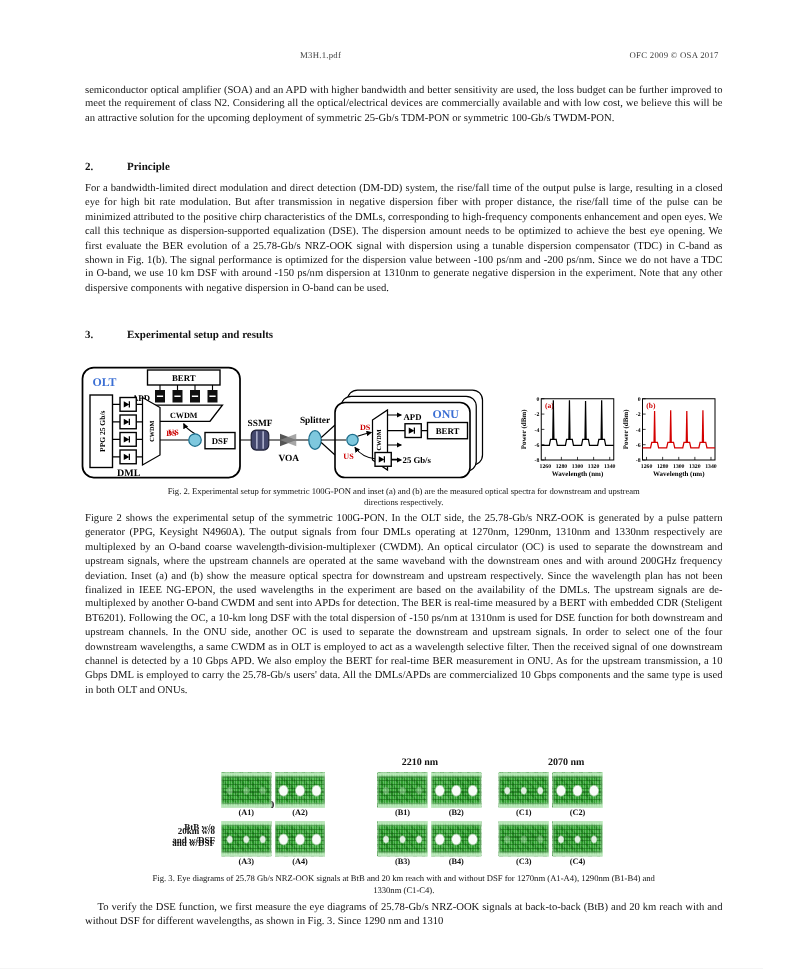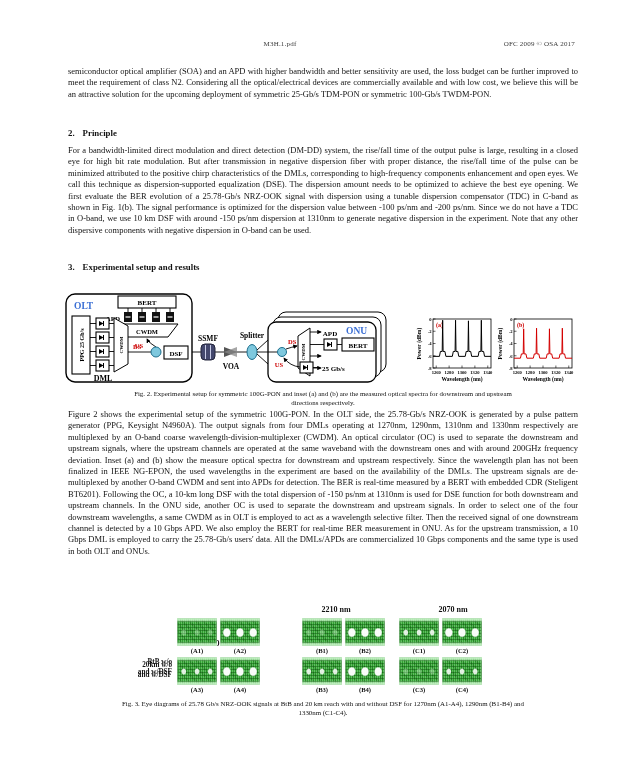--- a/index.html
+++ b/index.html
@@ -9,21 +9,21 @@
     overflow:hidden;margin:0 auto;
   }
   .abs{position:absolute;}
   .hdr{font-size:7px;color:#3a3a3a;letter-spacing:.2px;}
   .body-text{
     width:510px;font-size:8.5px;line-height:11.4px;text-align:justify;
     color:#131313;
   }
   .heading{font-size:8.8px;font-weight:bold;}
   .heading .num{display:inline-block;}
-  .heading .ttl{display:inline-block;margin-left:8px;}
+  .heading .ttl{display:inline-block;margin-left:27px;}
   .caption{width:510px;text-align:center;font-size:6.9px;line-height:9px;color:#111;}
   
   .col-hdr{font-size:8px;font-weight:bold;width:70px;text-align:center;}
   .row-lbl{width:82px;text-align:right;font-size:7.2px;font-weight:bold;line-height:9.5px;}
   .eye-cell{position:absolute;width:40px;text-align:center;}
   .eye{
     width:40px;height:28px;position:relative;margin:0 auto;
     background-color:#2f9e2f;
     background-image:
       repeating-linear-gradient(0deg, rgba(8,76,8,.45) 0 1px, rgba(255,255,255,0) 1px 3px),
@@ -67,21 +67,21 @@
   .tick{font:bold 4.6px "Liberation Serif",serif;text-anchor:middle;fill:#000;}
   .tick-r{text-anchor:end;}
   .axlbl{font:bold 5.6px "Liberation Serif",serif;text-anchor:middle;fill:#000;}
   .tag{font:bold 6px "Liberation Serif",serif;fill:#cc0000;}
 </style>
 </head>
 <body>
 
 <div id="page">
 
-  <div class="abs hdr" style="left:240px;top:40px;width:80px;text-align:center;">M3H.1.pdf</div>
+  <div class="abs hdr" style="left:240px;top:40px;width:80px;text-align:left;">M3H.1.pdf</div>
   <div class="abs hdr" style="right:58px;top:40px;">OFC 2009 © OSA 2017</div>
 
   <div class="abs body-text" style="left:68px;top:66px;height:50px;overflow:hidden;">semiconductor optical amplifier (SOA) and an APD with higher bandwidth and better sensitivity are used, the loss budget can be further improved to meet the requirement of class N2. Considering all the optical/electrical devices are commercially available and with low cost, we believe this will be an attractive solution for the upcoming deployment of symmetric 25-Gb/s TDM-PON or symmetric 100-Gb/s TWDM-PON.</div>
 
   <div class="abs heading" style="left:68px;top:128px;">
     <span class="num">2.</span><span class="ttl">Principle</span>
   </div>
 
   <div class="abs body-text" style="left:68px;top:145px;height:107px;overflow:hidden;">For a bandwidth-limited direct modulation and direct detection (DM-DD) system, the rise/fall time of the output pulse is large, resulting in a closed eye for high bit rate modulation. But after transmission in negative dispersion fiber with proper distance, the rise/fall time of the pulse can be minimized attributed to the positive chirp characteristics of the DMLs, corresponding to high-frequency components enhancement and open eyes. We call this technique as dispersion-supported equalization (DSE). The dispersion amount needs to be optimized to achieve the best eye opening. We first evaluate the BER evolution of a 25.78-Gb/s NRZ-OOK signal with dispersion using a tunable dispersion compensator (TDC) in C-band as shown in Fig. 1(b). The signal performance is optimized for the dispersion value between -100 ps/nm and -200 ps/nm. Since we do not have a TDC in O-band, we use 10 km DSF with around -150 ps/nm dispersion at 1310nm to generate negative dispersion in the experiment. Note that any other dispersive components with negative dispersion in O-band can be used.</div>
 
@@ -313,14 +313,15 @@
     <span class="eye-tag">(C3)</span>
   </div>
   <div class="eye-cell" style="left:442px;top:657px;">
     <div class="eye" data-state="small"></div>
     <span class="eye-tag">(C4)</span>
   </div>
 
   <div class="abs caption" style="left:68px;top:699px;">Fig. 3. Eye diagrams of 25.78 Gb/s NRZ-OOK signals at BtB and 20 km reach with and without DSF for 1270nm (A1-A4), 1290nm (B1-B4) and</div>
   <div class="abs caption" style="left:68px;top:708px;">1330nm (C1-C4).</div>
 
+  <div class="abs body-text" style="left:68px;top:720px;height:28px;overflow:hidden;text-indent:10px;">To verify the DSE function, we first measure the eye diagrams of 25.78-Gb/s NRZ-OOK signals at back-to-back (BtB) and 20 km reach with and without DSF for different wavelengths, as shown in Fig. 3. Since 1290 nm and 1310</div>
 
 </div>
 
 </body></html>

